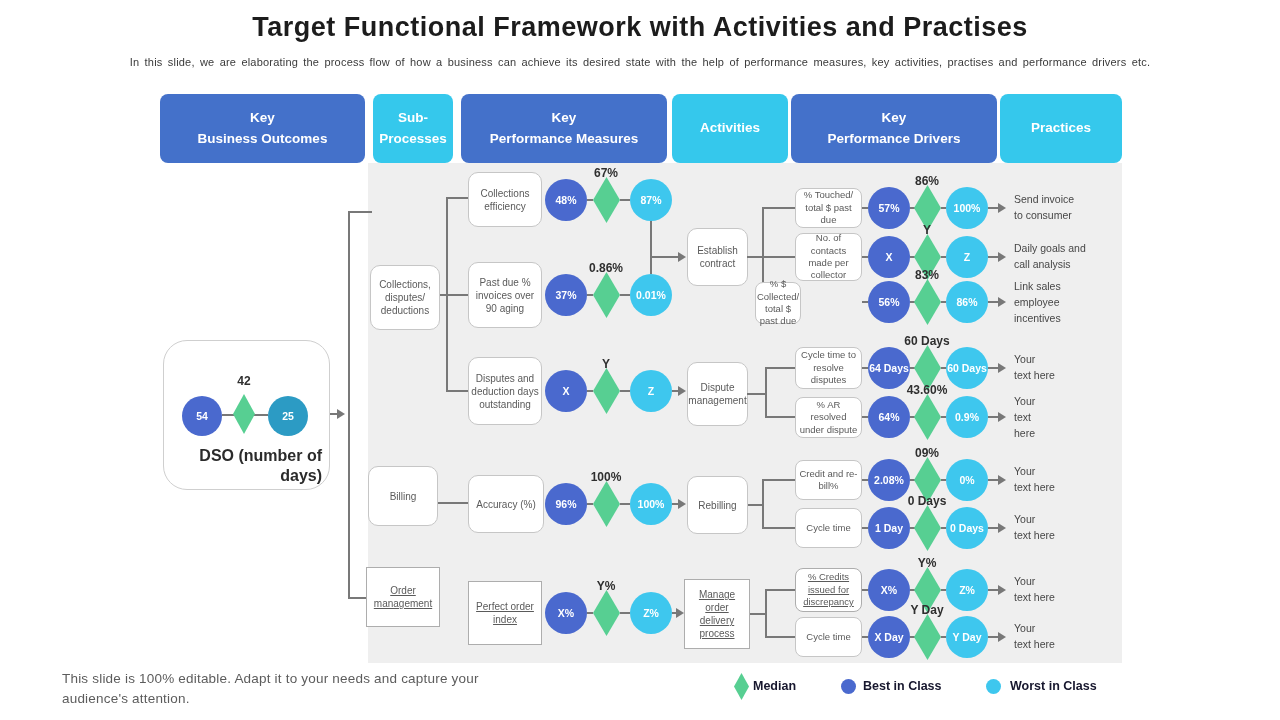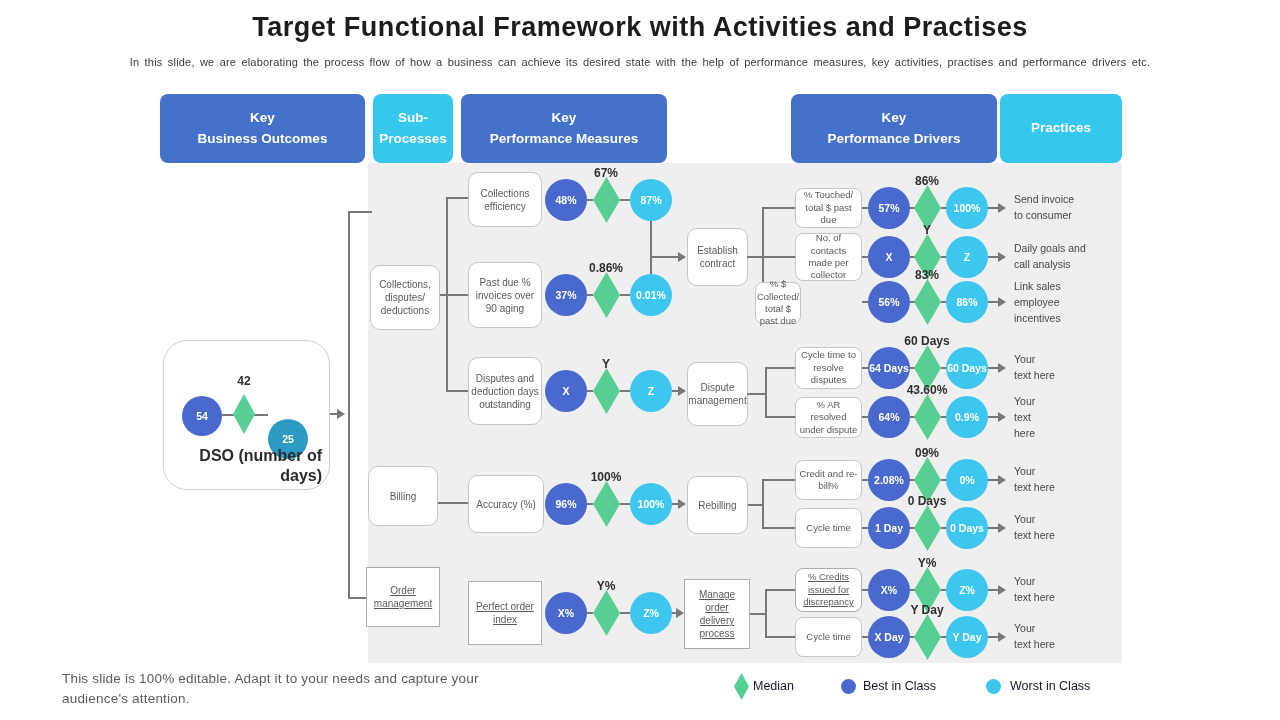--- a/index.html
+++ b/index.html
@@ -29,51 +29,52 @@
   .hl { position:absolute; height:1.5px; background:#787878; }
   .vl { position:absolute; width:1.5px; background:#787878; }
   .arr { position:absolute; width:0; height:0; border-top:5px solid transparent;
          border-bottom:5px solid transparent; border-left:8px solid #787878; }
   .mlabel { position:absolute; width:90px; text-align:center; font-size:12px; font-weight:bold; color:#2f2f2f; }
   .practice { position:absolute; font-size:10.5px; color:#474747; line-height:1.5; white-space:pre-line; }
   .dso-box { position:absolute; left:163px; top:340px; width:167px; height:150px;
              background:#fff; border:1px solid #cfcfcf; border-radius:24px; }
   .dso-label { position:absolute; left:172px; top:446px; width:150px; text-align:right;
                font-size:16px; font-weight:bold; color:#2b2b2b; line-height:1.25; }
-  .legend-label { position:absolute; font-size:12.5px; font-weight:normal; color:#17172e; }
+  .legend-label { position:absolute; font-size:12.5px; font-weight:bold; color:#17172e; }
   .dot { position:absolute; width:15px; height:15px; border-radius:50%; }
   .footer { position:absolute; left:62px; top:669px; width:432px; font-size:13.5px;
             color:#5c5c5c; line-height:1.5; letter-spacing:.2px; }
 </style>
 </head>
 <body>
 
 <div id="slide">
 
   <div class="title">Target Functional Framework with Activities and Practises</div>
   <div class="subtitle">In this slide, we are elaborating the process flow of how a business can achieve its desired state with the help of performance measures, key activities, practises and performance drivers etc.</div>
 
   <div class="gray"></div>
 
   <div class="hdr hblue" style="left:160px;width:205px">Key
 Business Outcomes</div>
   <div class="hdr hcyan" style="left:373px;width:80px">Sub-
 Processes</div>
   <div class="hdr hblue" style="left:461px;width:206px">Key
 Performance Measures</div>
+  <div class="hdr hcyan" style="left:672px;width:116px">Activities</div>
   <div class="hdr hblue" style="left:791px;width:206px">Key
 Performance Drivers</div>
   <div class="hdr hcyan" style="left:1000px;width:122px">Practices</div>
 
   <div class="dso-box"></div>
   <div class="mlabel" style="left:214px;top:374px;width:60px">42</div>
   <div class="circle blue c40" style="left:182px;top:396px">54</div>
   <div class="hl" style="left:222px;top:414px;width:46px"></div>
   <div class="diamond" style="left:233px;top:394px;width:22px;height:40px"></div>
-  <div class="circle teal c40" style="left:268px;top:419px">25</div>
+  <div class="circle teal c40" style="left:268px;top:396px">25</div>
   <div class="dso-label">DSO (number of days)</div>
   <div class="hl" style="left:330px;top:413px;width:7px"></div>
   <div class="arr" style="left:337px;top:409px"></div>
 
   <div class="vl" style="left:348px;top:212px;height:387px"></div>
   <div class="hl" style="left:348px;top:211px;width:24px"></div>
   <div class="hl" style="left:348px;top:597px;width:18px"></div>
 
   <div class="box" style="left:370px;top:265px;width:70px;height:65px">
       <span>Collections, disputes/ deductions</span>

